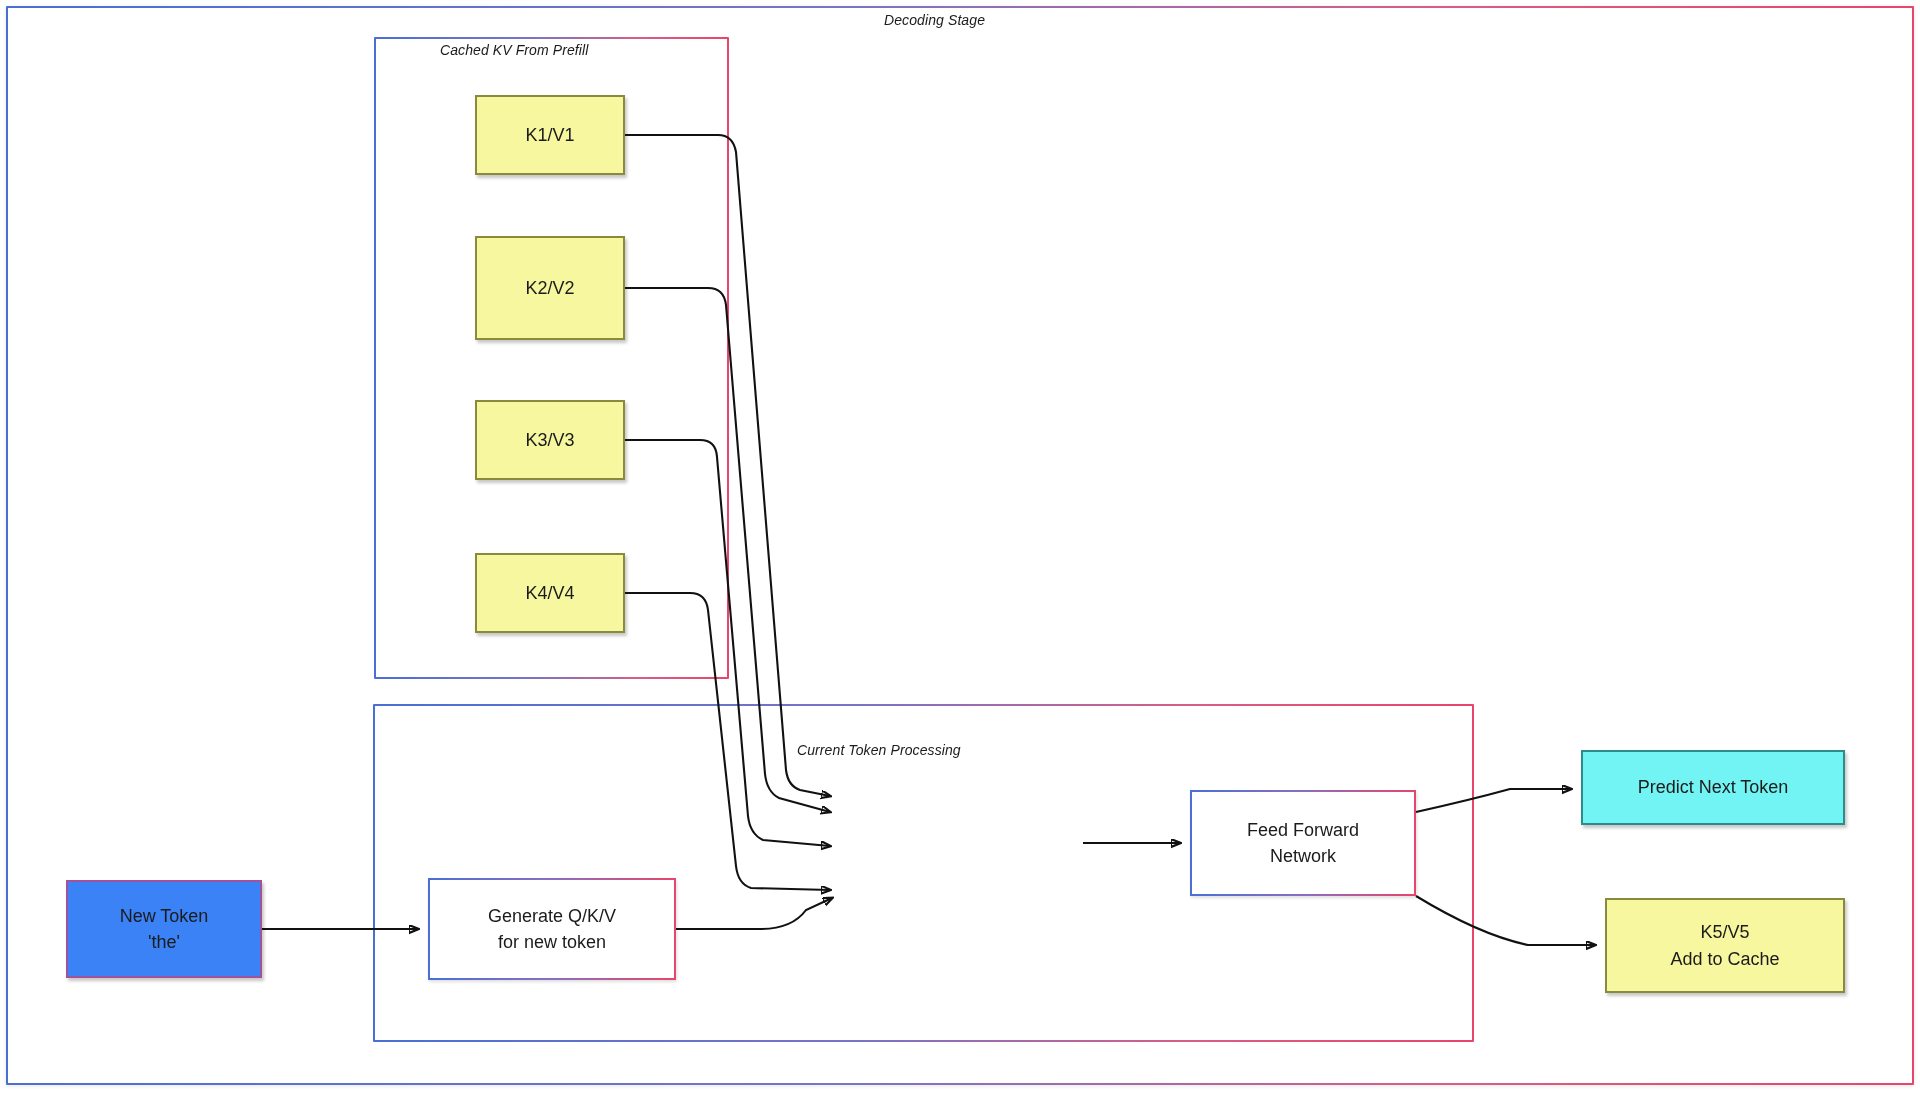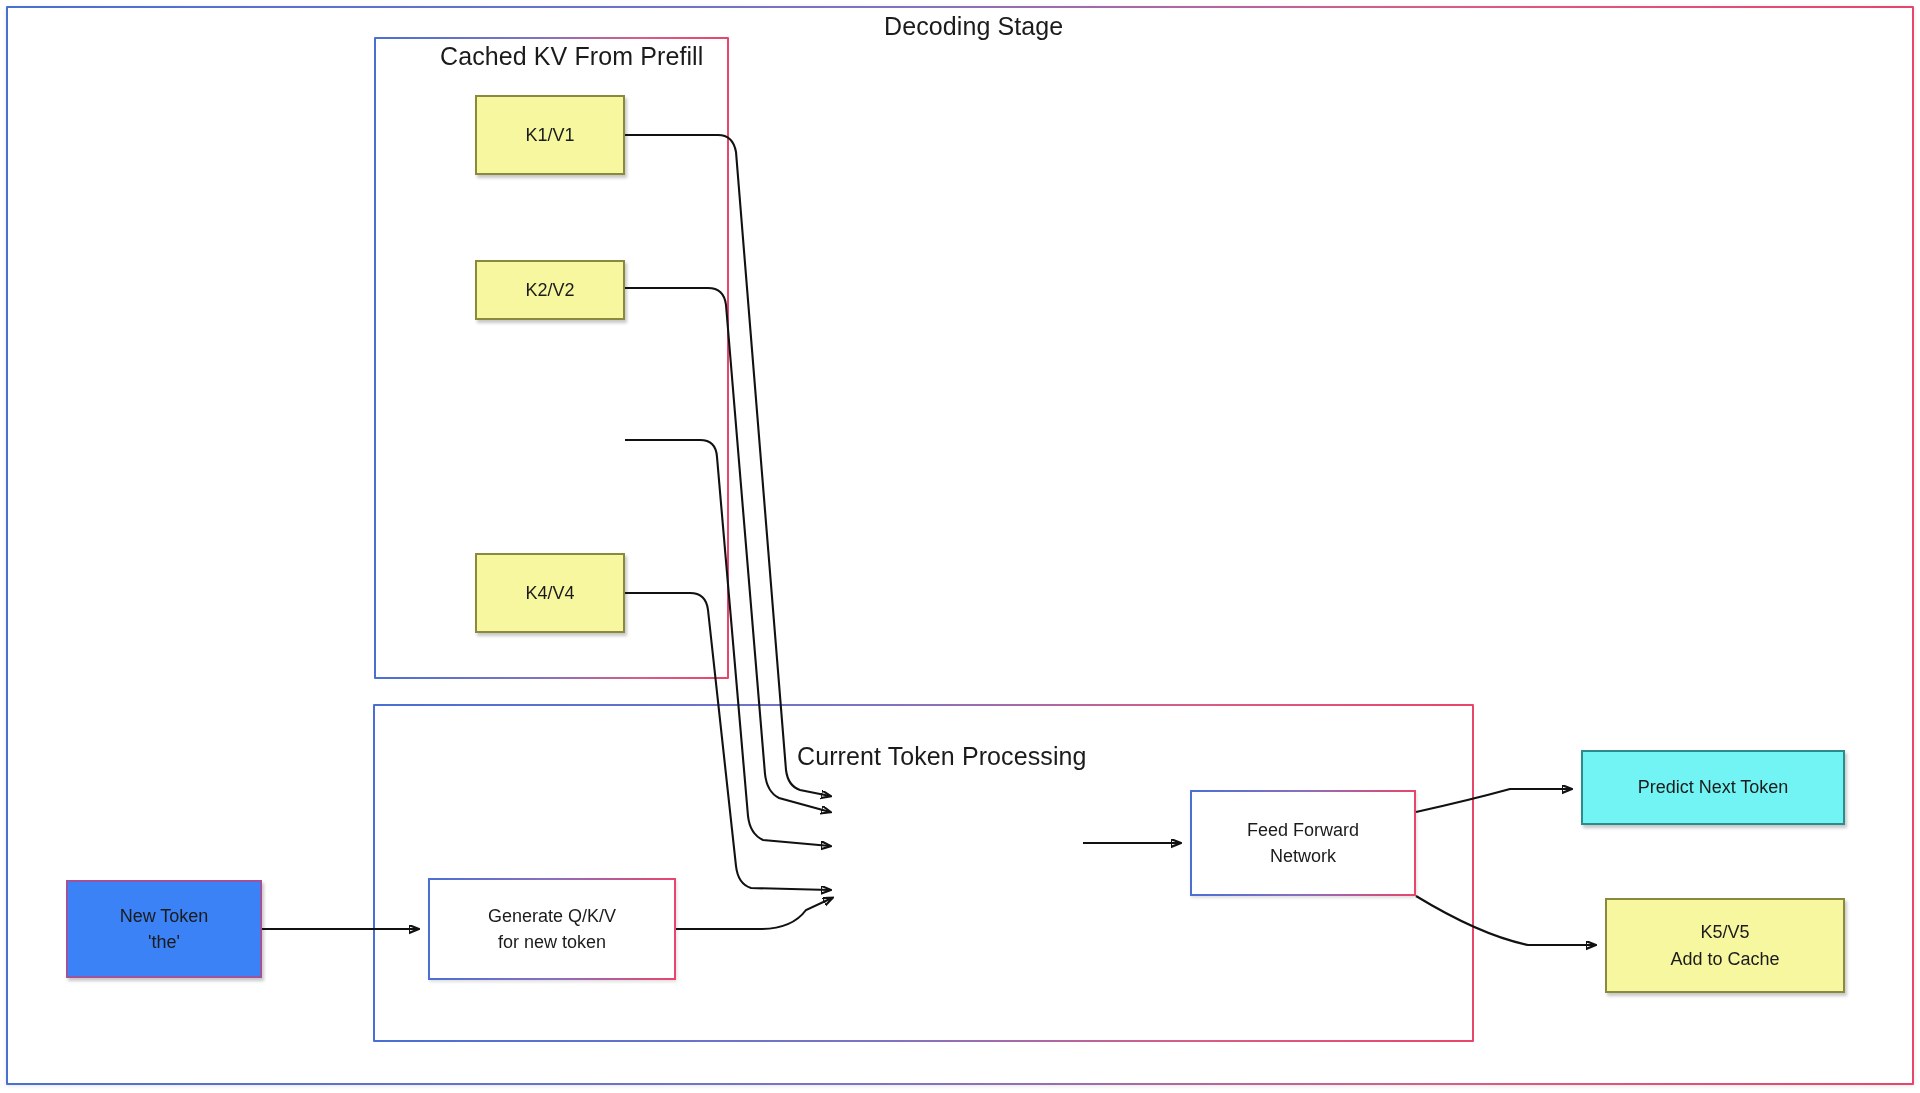--- a/index.html
+++ b/index.html
@@ -32,24 +32,25 @@
     background-clip: padding-box, border-box;
   }
 
   .outer-frame {
     box-shadow: 0 1px 4px rgba(0,0,0,0.10);
   }
 
   
   .group-title {
     position: absolute;
-    font-size: 25px;
+    font-size: 14px;
     color: #1b1b1b;
     white-space: nowrap;
     letter-spacing: .1px;
+    font-style: italic;
   }
 
   
   .node {
     position: absolute;
     box-sizing: border-box;
     display: flex;
     flex-direction: column;
     align-items: center;
     justify-content: center;
@@ -109,24 +110,27 @@
   <div class="group-title" style="left:440px; top:42px;">Cached KV From Prefill</div>
 
   <div class="gbox" style="left:373px; top:704px; width:1101px; height:338px;"></div>
 
   <div class="group-title" style="left:797px; top:718px;margin-top:24px;">Current Token Processing</div>
 
   <div class="node kv" style="left:475px; top:95px; width:150px; height:80px;">
     <span class="ln">K1/V1</span>
   </div>
 
-  <div class="node kv" style="left:475px; top:260px; width:150px; height:60px;">
+  <div class="node kv" style="left:475px; top:236px; width:150px; height:104px;">
     <span class="ln">K2/V2</span>
   </div>
 
+  <div class="node kv" style="left:475px; top:400px; width:150px; height:80px;">
+    <span class="ln">K3/V3</span>
+  </div>
 
   <div class="node kv" style="left:475px; top:553px; width:150px; height:80px;">
     <span class="ln">K4/V4</span>
   </div>
 
   <div class="node token" style="left:66px; top:880px; width:196px; height:98px;">
     <span class="ln">New Token</span>
     <span class="ln">'the'</span>
   </div>
 

